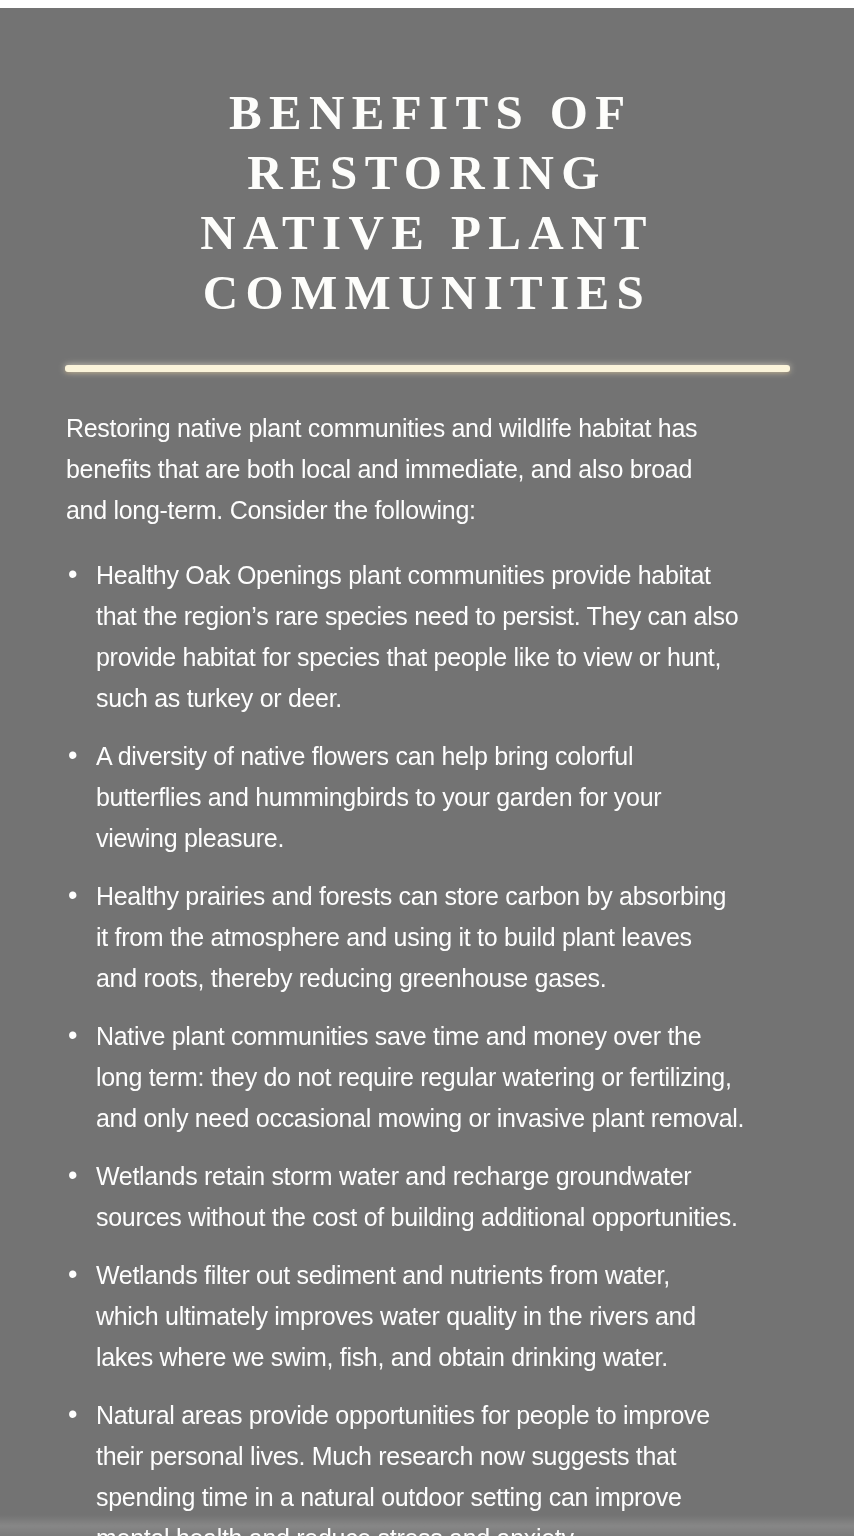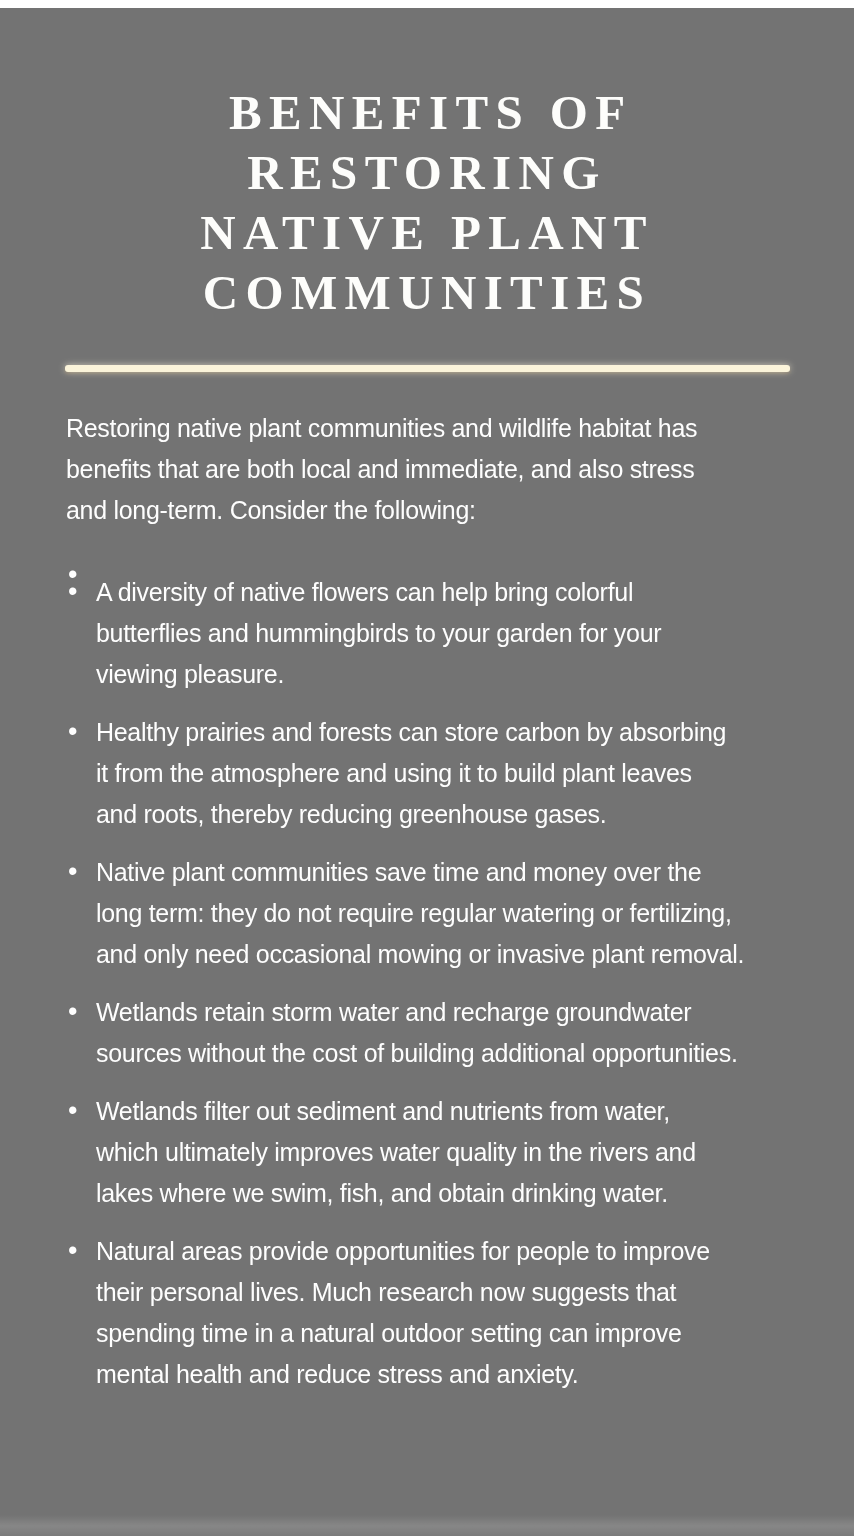--- a/index.html
+++ b/index.html
@@ -85,26 +85,30 @@
 <div class="page">
 
   <h1 class="title">BENEFITS OF
 RESTORING
 NATIVE PLANT
 COMMUNITIES</h1>
 
   <div class="divider"></div>
 
   <p class="intro">Restoring native plant communities and wildlife habitat has
-benefits that are both local and immediate, and also stress
+benefits that are both local and immediate, and also broad
 and long-term. Consider the following:</p>
 
   <ul class="benefits">
     <li>
       <span class="dot">•</span>
+      <span class="item-text">Healthy Oak Openings plant communities provide habitat
+that the region’s rare species need to persist. They can also
+provide habitat for species that people like to view or hunt,
+such as turkey or deer.</span>
     </li>
     <li>
       <span class="dot">•</span>
       <span class="item-text">A diversity of native flowers can help bring colorful
 butterflies and hummingbirds to your garden for your
 viewing pleasure.</span>
     </li>
     <li>
       <span class="dot">•</span>
       <span class="item-text">Healthy prairies and forests can store carbon by absorbing

